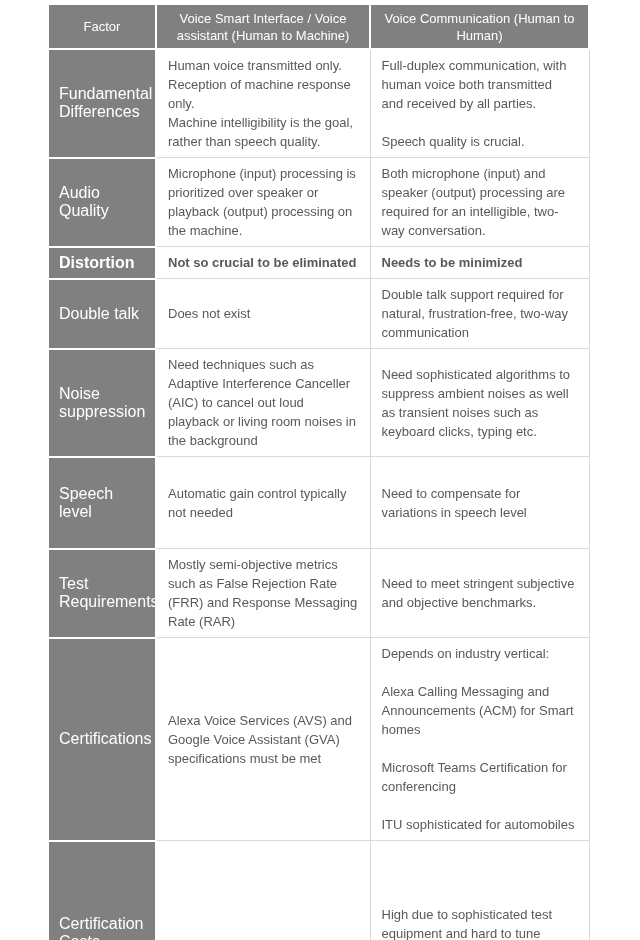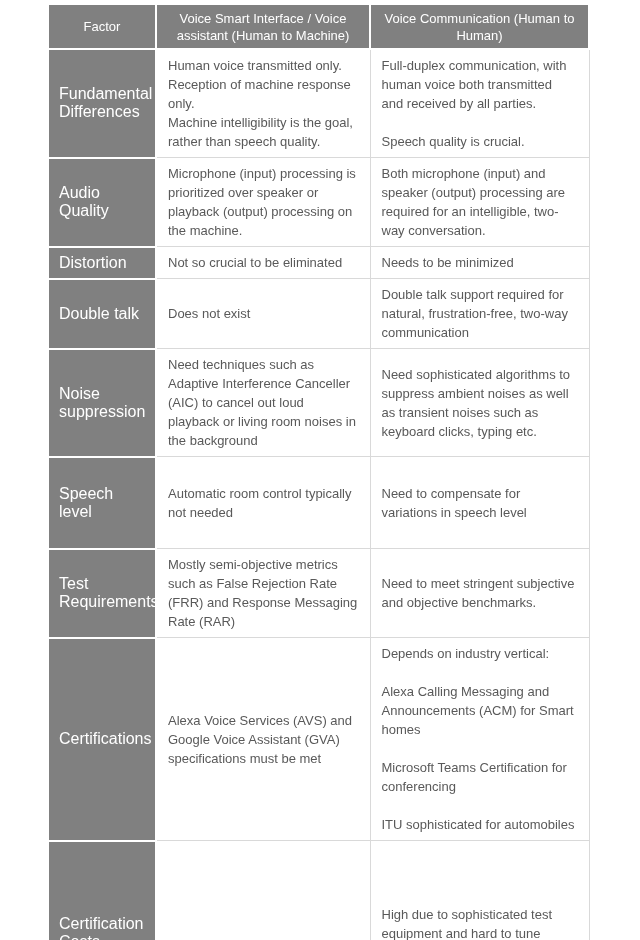--- a/index.html
+++ b/index.html
@@ -55,21 +55,21 @@
     line-height: 19px;
     vertical-align: middle;
     padding: 6px 12px 6px 11px;
     background: #ffffff;
   }
   td.cell .p { margin: 0; }
   td.cell .p.blank { height: 19px; }
   
   tbody tr:nth-of-type(1)  > * { height: 104px; }
   tbody tr:nth-of-type(2)  > * { height: 88px; }
-  tbody tr:nth-of-type(3)  > * { height: 31px; }
+  tbody tr:nth-of-type(3)  > * { height: 31px; font-weight: bold; }
   tbody tr:nth-of-type(4)  > * { height: 57px; }
   tbody tr:nth-of-type(5)  > * { height: 67px; }
   tbody tr:nth-of-type(6)  > * { height: 92px; }
   tbody tr:nth-of-type(7)  > * { height: 51px; }
   tbody tr:nth-of-type(8)  > * { height: 90px; }
   tbody tr:nth-of-type(9)  > * { height: 187px; }
   tbody tr:nth-of-type(10) > * { height: 57px; }
   tbody tr:nth-of-type(11) > * { height: 61px; }
 </style>
 </head>
@@ -135,21 +135,21 @@
           <td class="cell">
             <div class="p">Need techniques such as Adaptive Interference Canceller (AIC) to cancel out loud playback or living room noises in the background</div>
           </td>
           <td class="cell">
             <div class="p">Need sophisticated algorithms to suppress ambient noises as well as transient noises such as keyboard clicks, typing etc.</div>
           </td>
         </tr>
         <tr>
           <th class="rowlabel">Speech level</th>
           <td class="cell">
-            <div class="p">Automatic room control typically not needed</div>
+            <div class="p">Automatic gain control typically not needed</div>
           </td>
           <td class="cell">
             <div class="p">Need to compensate for variations in speech level</div>
           </td>
         </tr>
         <tr>
           <th class="rowlabel">Test Requirements</th>
           <td class="cell">
             <div class="p">Mostly semi-objective metrics such as False Rejection Rate (FRR) and Response Messaging Rate (RAR)</div>
           </td>

